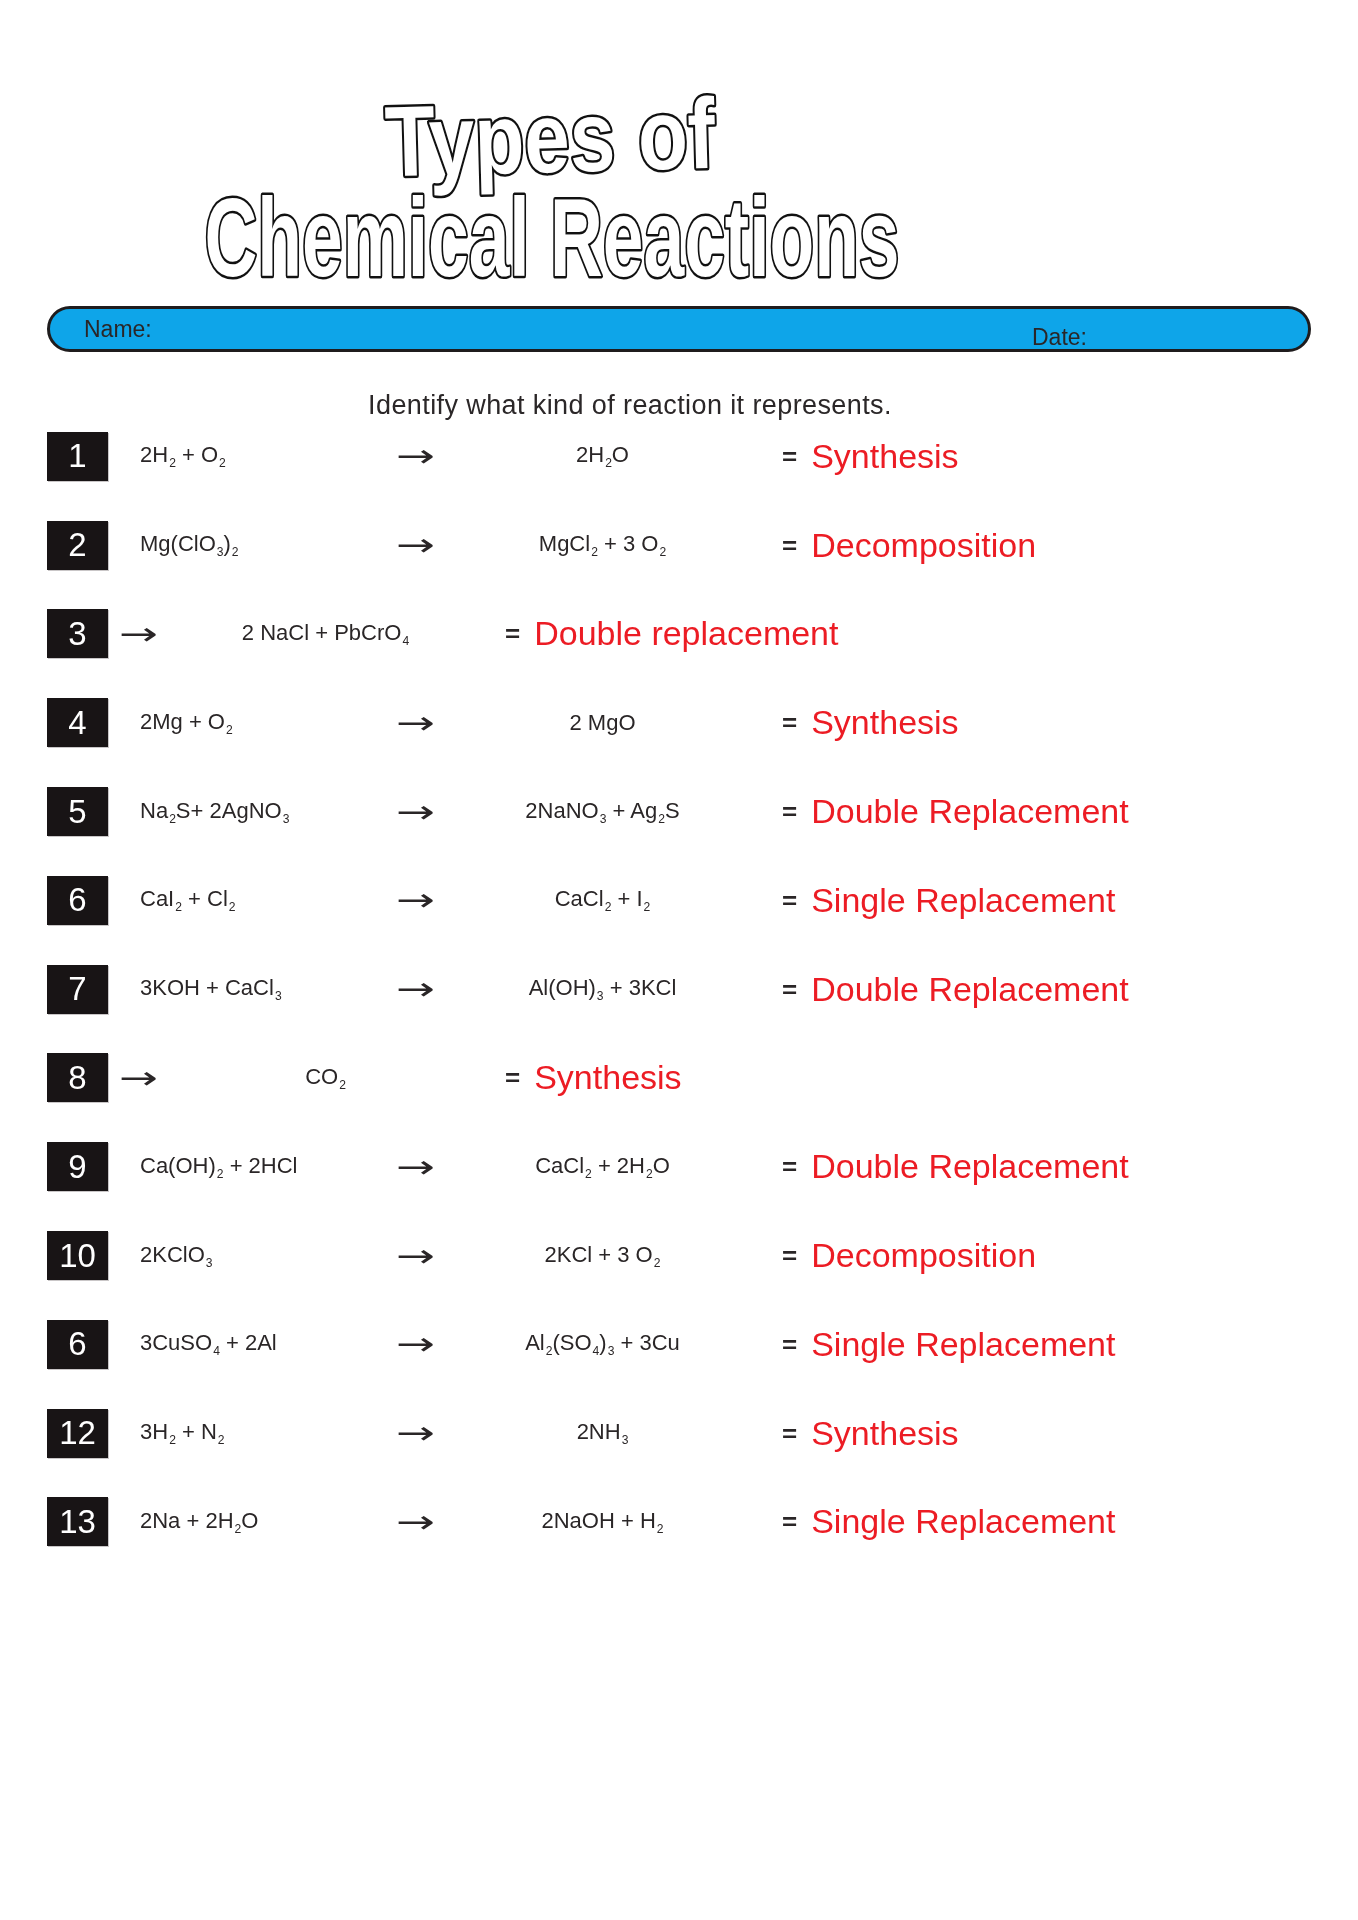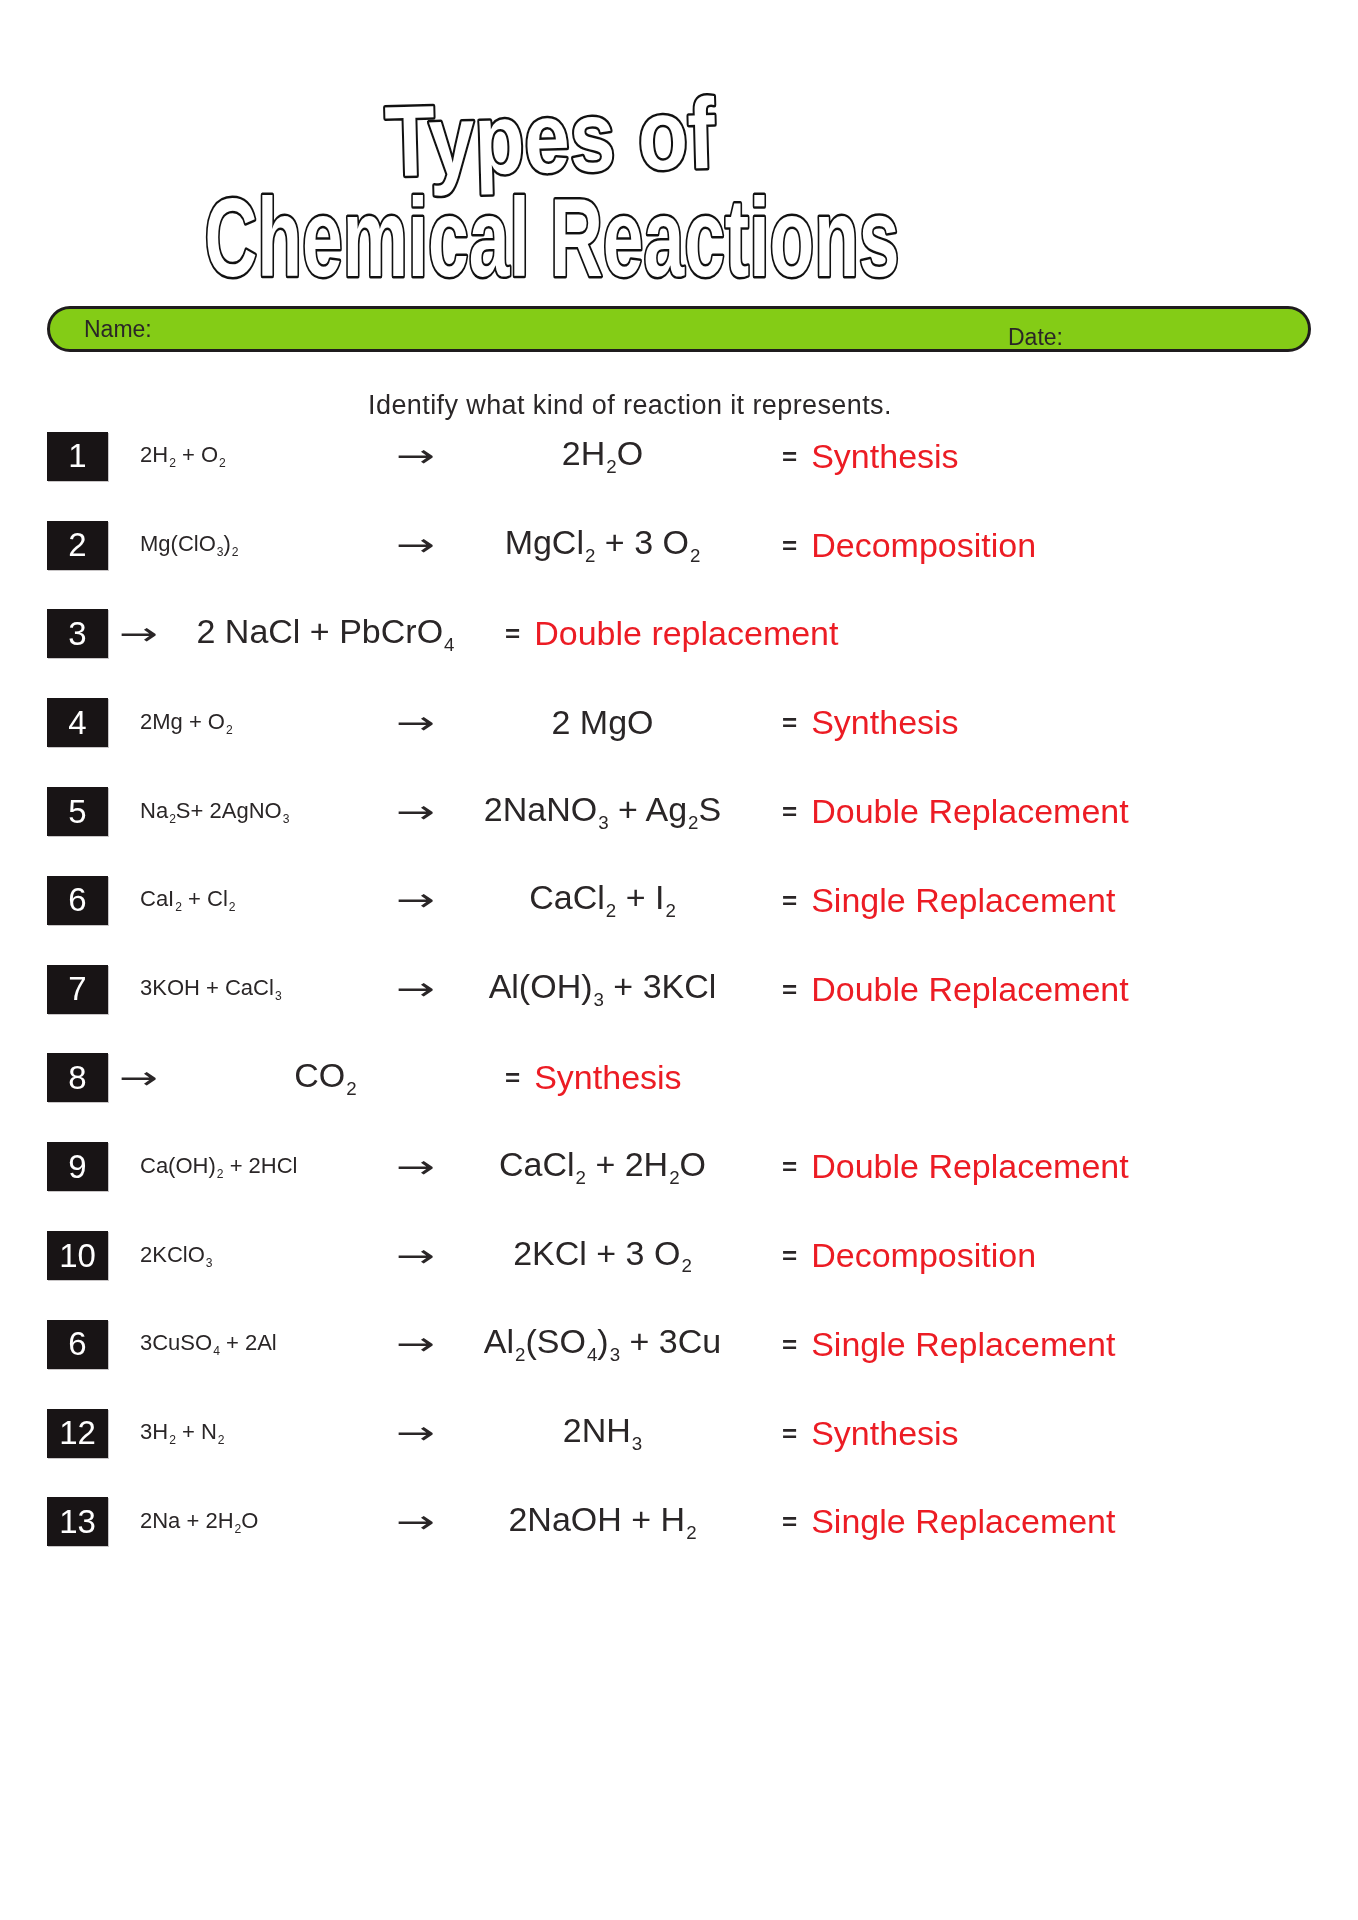--- a/index.html
+++ b/index.html
@@ -33,25 +33,25 @@
   .title-line2{font-size:112px;}
 
   
   .pill{
     position:absolute;top:306px;left:47px;
     width:1258px;height:40px;
     border:3.5px solid #1f1c1d;
     border-radius:26px;
     display:flex;align-items:center;
     font-size:23px;
-    background:#84cc16;
+    background:#0ea5e9;
   }
   .pill .name-label{margin-left:34px;}
   .pill .name-blank{flex:0 0 700px;height:100%;}
-  .pill .date-label{position:absolute;left:958px;margin-top:17px;}
+  .pill .date-label{position:absolute;left:982px;margin-top:17px;}
   .pill .date-blank{position:absolute;left:1030px;width:200px;height:100%;}
 
   
   .instruction{
     position:absolute;top:390px;left:0;
     width:1180px;
     text-align:center;
     font-size:27px;
     letter-spacing:.4px;
     color:#2b2728;
@@ -90,21 +90,21 @@
   }
   .arrowcell .arrow{
     display:inline-block;
     transform:scaleX(1.45);
     font-size:32px;
     font-family:"DejaVu Sans", sans-serif;
   }
   .products{
     width:315px;flex:0 0 315px;
     text-align:center;
-    font-size:34px;
+    font-size:22px;
     white-space:nowrap;
   }
   .equals{
     margin-left:22px;
     font-size:26px;
     font-weight:bold;
     transform:scaleY(.95);
     flex:0 0 auto;
   }
   .answer{

